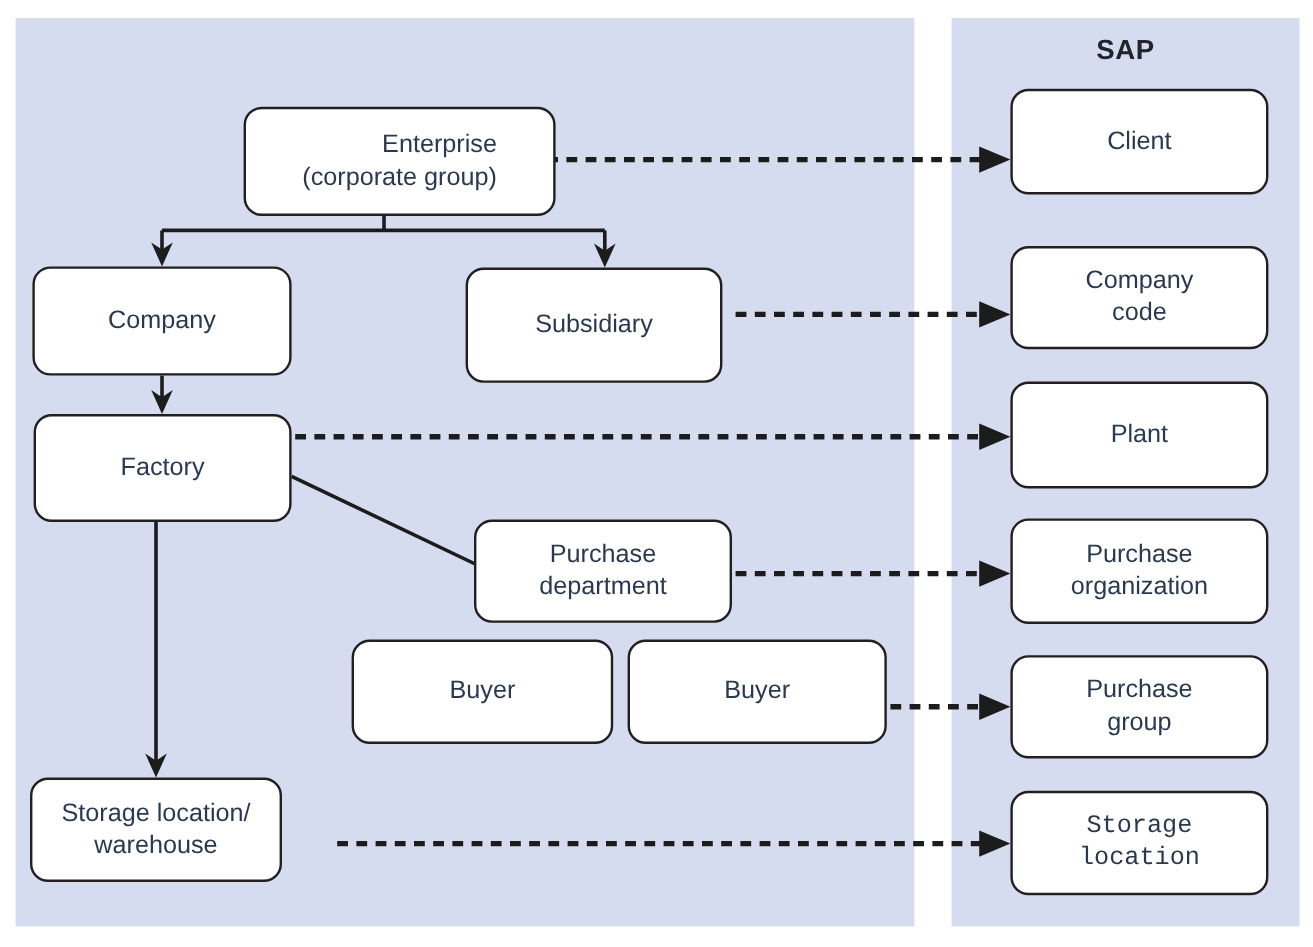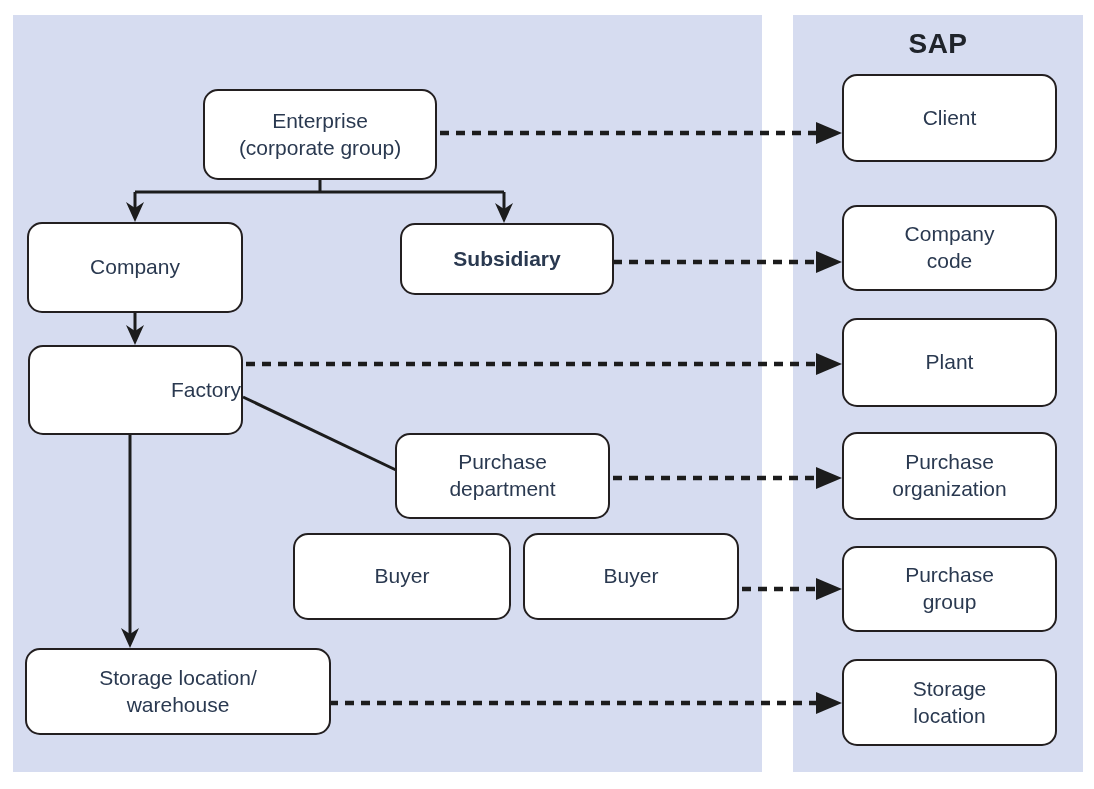--- a/index.html
+++ b/index.html
@@ -23,21 +23,21 @@
   }
   .panel.left  { left: 13px;  width: 749px; }
   .panel.right { left: 793px; width: 290px; }
 
   .sap-header {
     position: absolute;
     left: 793px;
     top: 28px;
     width: 290px;
     text-align: center;
-    font-size: 28px;
+    font-size: 23px;
     font-weight: 700;
     color: #20242b;
     letter-spacing: 0.5px;
   }
 
   .connectors {
     position: absolute;
     left: 0; top: 0;
     width: 1094px;
     height: 789px;
@@ -54,36 +54,36 @@
     align-items: center;
     justify-content: center;
     text-align: center;
     color: #2a3950;
     font-size: 21px;
     line-height: 1.28;
   }
   .node .node-label { white-space: pre-line; }
 
   
-  #n-enterprise          { left: 203px; top: 89px;  width: 234px; height: 91px; }
+  #n-enterprise          { left: 203px; top: 89px;  width: 260px; height: 91px; text-align: right; }
   #n-company             { left: 27px;  top: 222px; width: 216px; height: 91px; }
-  #n-subsidiary          { left: 400px; top: 223px; width: 214px; height: 72px; font-weight: bold; }
-  #n-factory             { left: 28px;  top: 345px; width: 215px; height: 90px; justify-content: flex-end; }
+  #n-subsidiary          { left: 388px; top: 223px; width: 214px; height: 96px; }
+  #n-factory             { left: 28px;  top: 345px; width: 215px; height: 90px; }
   #n-purchase-department { left: 395px; top: 433px; width: 215px; height: 86px; }
   #n-buyer-1             { left: 293px; top: 533px; width: 218px; height: 87px; }
   #n-buyer-2             { left: 523px; top: 533px; width: 216px; height: 87px; }
-  #n-storage-warehouse   { left: 25px;  top: 648px; width: 306px; height: 87px; }
+  #n-storage-warehouse   { left: 25px;  top: 648px; width: 210px; height: 87px; }
 
   
   #n-client                { left: 842px; top: 74px;  width: 215px; height: 88px; }
   #n-company-code          { left: 842px; top: 205px; width: 215px; height: 86px; }
   #n-plant                 { left: 842px; top: 318px; width: 215px; height: 89px; }
   #n-purchase-organization { left: 842px; top: 432px; width: 215px; height: 88px; }
   #n-purchase-group        { left: 842px; top: 546px; width: 215px; height: 86px; }
-  #n-storage-location      { left: 842px; top: 659px; width: 215px; height: 87px; }
+  #n-storage-location      { left: 842px; top: 659px; width: 215px; height: 87px; font-family: Liberation Mono, monospace; }
 </style>
 </head>
 <body>
 
 <div class="stage">
 
   <div class="panel left"></div>
   <div class="panel right"></div>
 
   <div class="sap-header">SAP</div>

